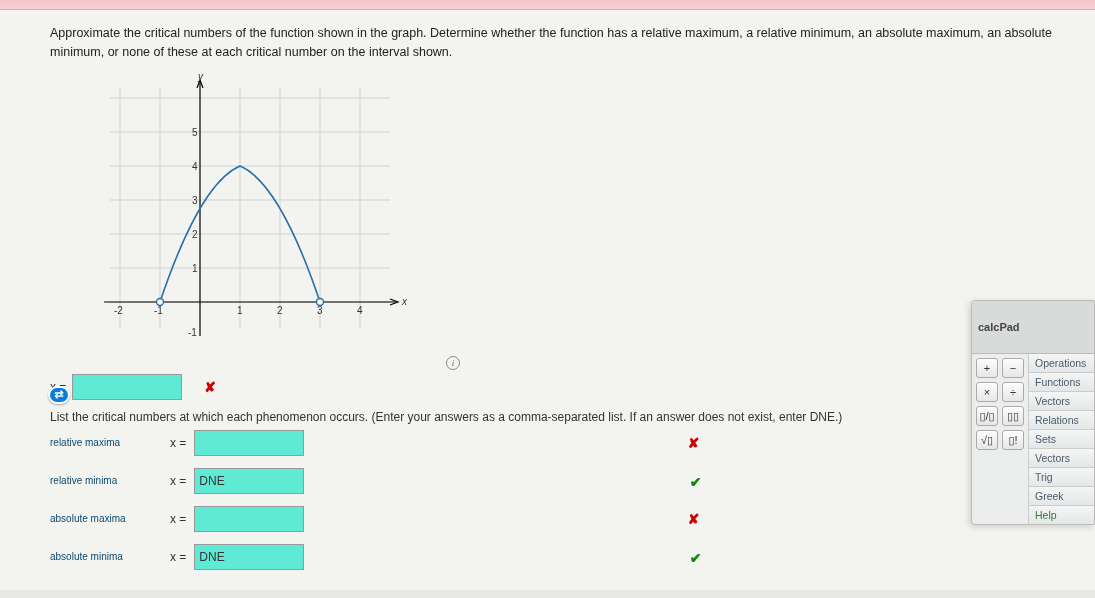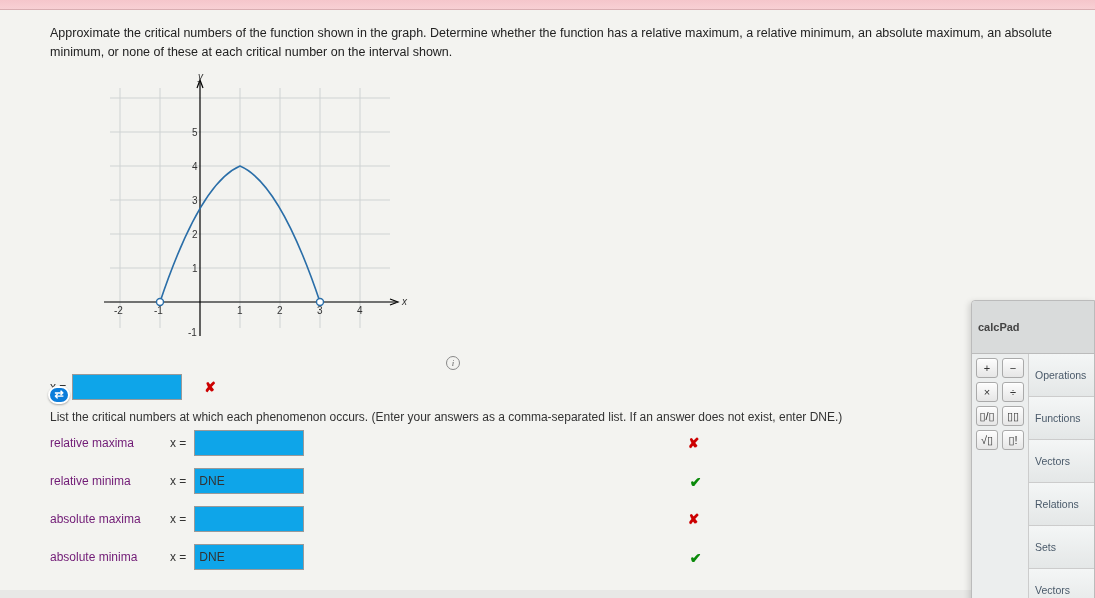--- a/index.html
+++ b/index.html
@@ -6,37 +6,37 @@
 body { font-family: Arial, Helvetica, sans-serif; font-size: 12px; color: #333; background: #e8e8e6; width: 1095px; height: 598px; position: relative; overflow: hidden; }
 .top-bar { height: 10px; background: linear-gradient(#f5c6cb, #f8d0d4); border-bottom: 1px solid #d9aeb2; }
 .content { padding: 14px 20px 20px 50px; background: #f3f3f0; height: 580px; }
 .question-text { font-size: 12.5px; line-height: 1.5; color: #222; margin-bottom: 0; }
 .graph-wrap { margin: 6px 0 4px 40px; width: 370px; }
 .info-icon-row { text-align: right; width: 370px; margin-left: 40px; margin-bottom: 4px; }
 .info-icon { display: inline-block; width: 14px; height: 14px; border: 1px solid #888; border-radius: 50%; text-align: center; font-size: 9px; font-style: italic; line-height: 12px; color: #666; font-family: serif; }
 .sub-instr { font-size: 12px; color: #333; margin: 6px 0; }
 .field-row { display: flex; align-items: center; margin: 4px 0 10px 0; gap: 6px; }
 .xeq { font-size: 12px; }
-.input-box { border: 1px solid #999; background: #0ea5e9; height: 22px; width: 110px; padding: 12px 4px; font-size: 12px; display: inline-flex; align-items: center; }
+.input-box { border: 1px solid #999; background: #5eead4; height: 22px; width: 110px; padding: 12px 4px; font-size: 12px; display: inline-flex; align-items: center; }
 .input-box.wide { width: 110px; }
 .feedback-pointer { position: relative; }
 .recall-badge { position: absolute; left: -2px; top: 12px; background: #0b7dda; border: 2px solid #fff; border-radius: 12px; width: 22px; height: 18px; display: flex; align-items: center; justify-content: center; box-shadow: 0 1px 2px rgba(0,0,0,.3);}
 .recall-badge span { color: #fff; font-size: 11px; font-weight: bold; }
 .x-mark { color: #cc0000; font-weight: bold; font-size: 14px; }
 .check-mark { color: #0a8a0a; font-weight: bold; font-size: 14px; }
 .answer-grid { display: grid; grid-template-columns: 110px auto auto; row-gap: 12px; column-gap: 10px; align-items: center; margin-top: 6px; }
-.lbl { font-size: 12px; color: #701a75; }
+.lbl { font-size: 10px; color: #0c4a6e; }
 .calcpad { position: absolute; right: 0; top: 300px; width: 124px; background: #eceeee; border: 1px solid #bbb; border-radius: 4px 0 0 4px; box-shadow: -2px 2px 6px rgba(0,0,0,.15); font-size: 11px; }
 .calcpad .hdr { background: #d9dbdb; padding: 20px 6px; font-weight: bold; font-size: 11px; color: #444; border-bottom: 1px solid #bbb; border-radius: 4px 0 0 0;}
 .calcpad .row { display: flex; }
 .calcpad .btns { display: flex; flex-direction: column; padding: 4px; gap: 4px; border-right: 1px solid #ccc; }
 .calcpad .btn-pair { display: flex; gap: 4px; }
 .calcpad .kbtn { width: 22px; height: 20px; background: linear-gradient(#fdfdfd,#e6e6e6); border: 1px solid #aaa; border-radius: 3px; display: flex; align-items: center; justify-content: center; font-size: 11px; color: #333; cursor: pointer; box-shadow: inset 0 1px 0 #fff; }
 .calcpad .cats { display: flex; flex-direction: column; flex: 1; }
-.calcpad .cat { padding: 15px 6px; border-bottom: 1px solid #ccc; font-size: 10.5px; color: #4a5a6a; background: linear-gradient(#f4f6f6,#e4e7e7); cursor: pointer; }
+.calcpad .cat { padding: 3px 6px; border-bottom: 1px solid #ccc; font-size: 10.5px; color: #4a5a6a; background: linear-gradient(#f4f6f6,#e4e7e7); cursor: pointer; }
 .calcpad .cat:last-child { border-bottom: none; }
 .calcpad .cat.help { color: #3a7a3a; }
 .check-below { margin-left: 2px; margin-top: 2px; }
 </style>
 </head>
 <body>
 
 <div class="top-bar"></div>
 
 <div class="content">

